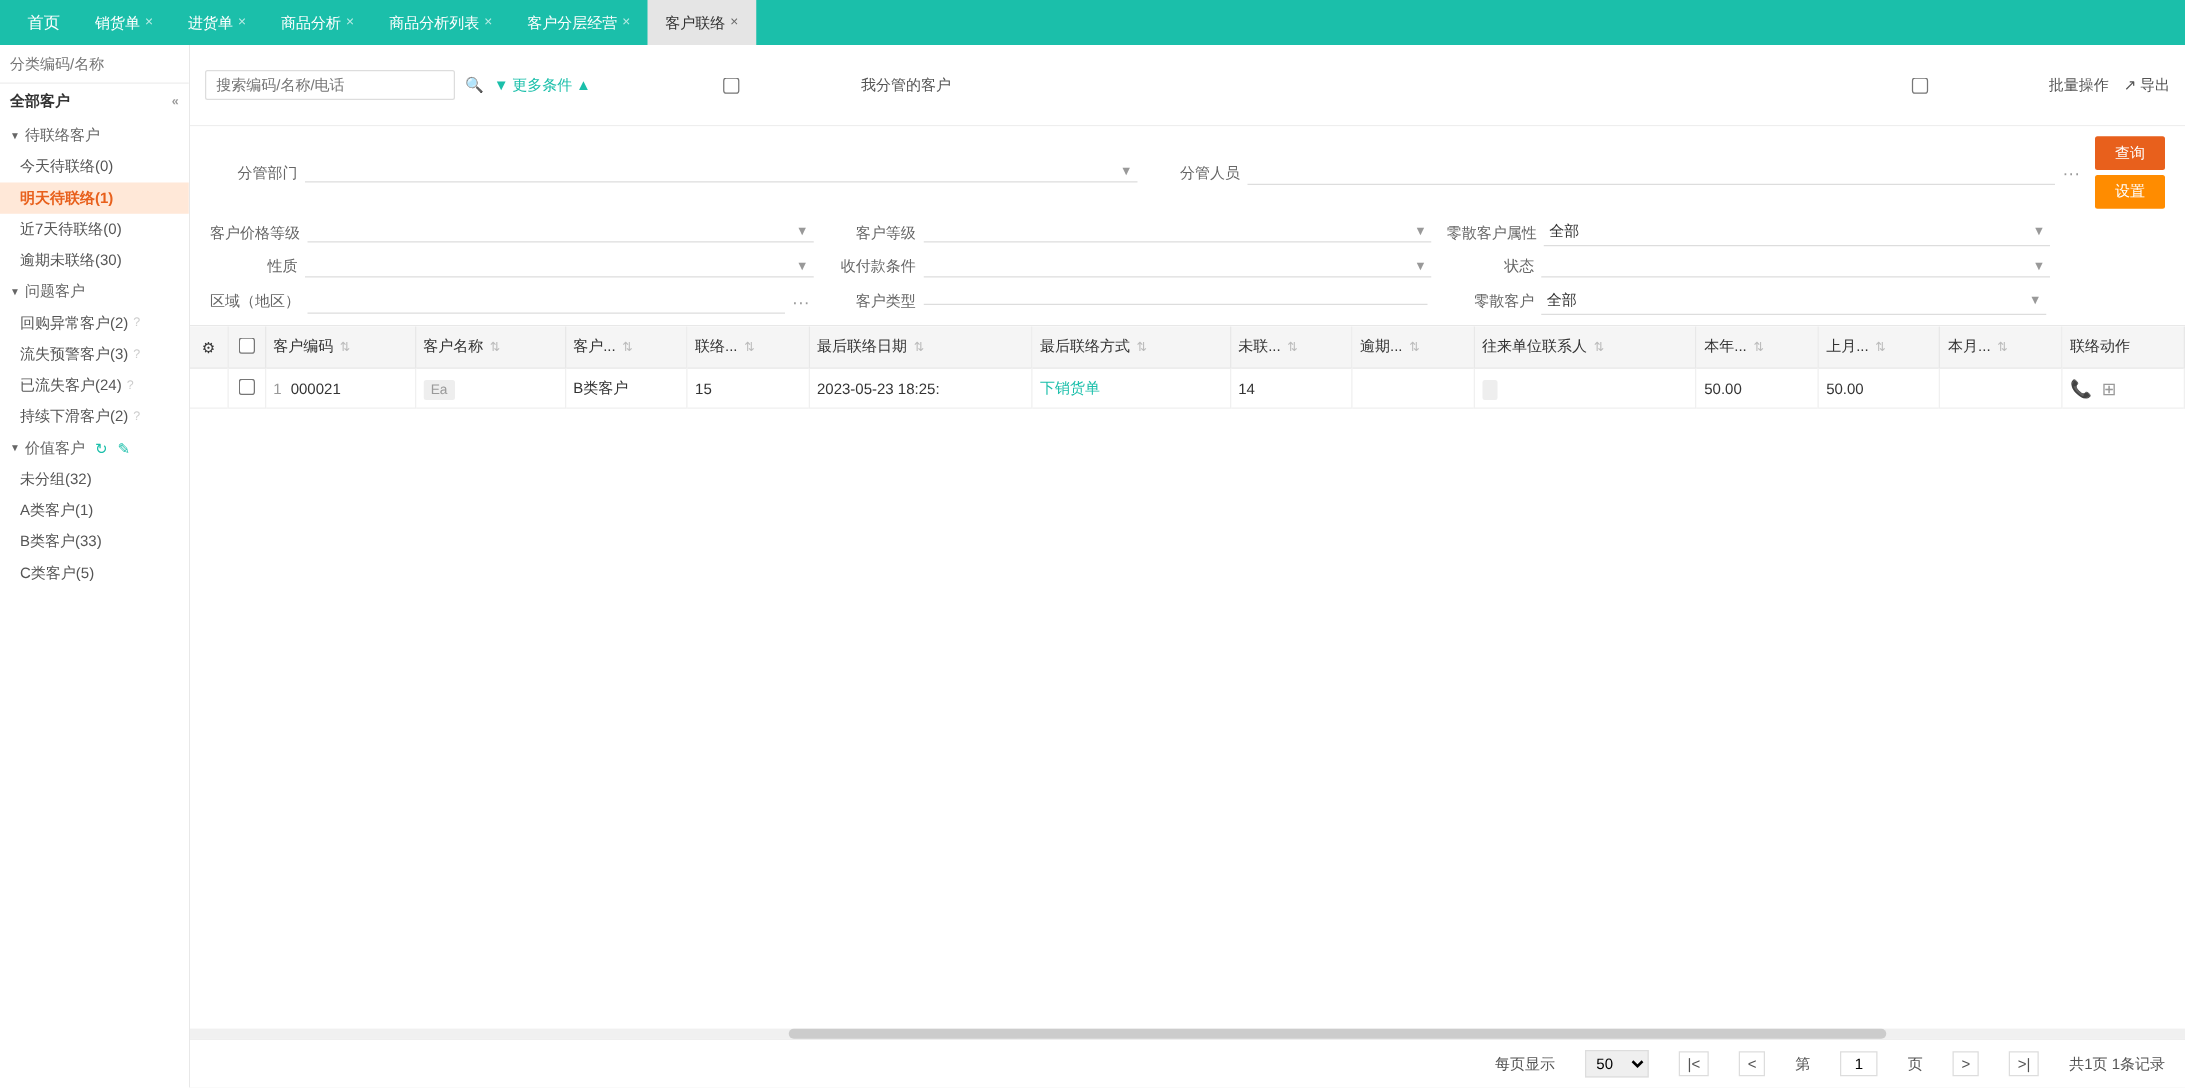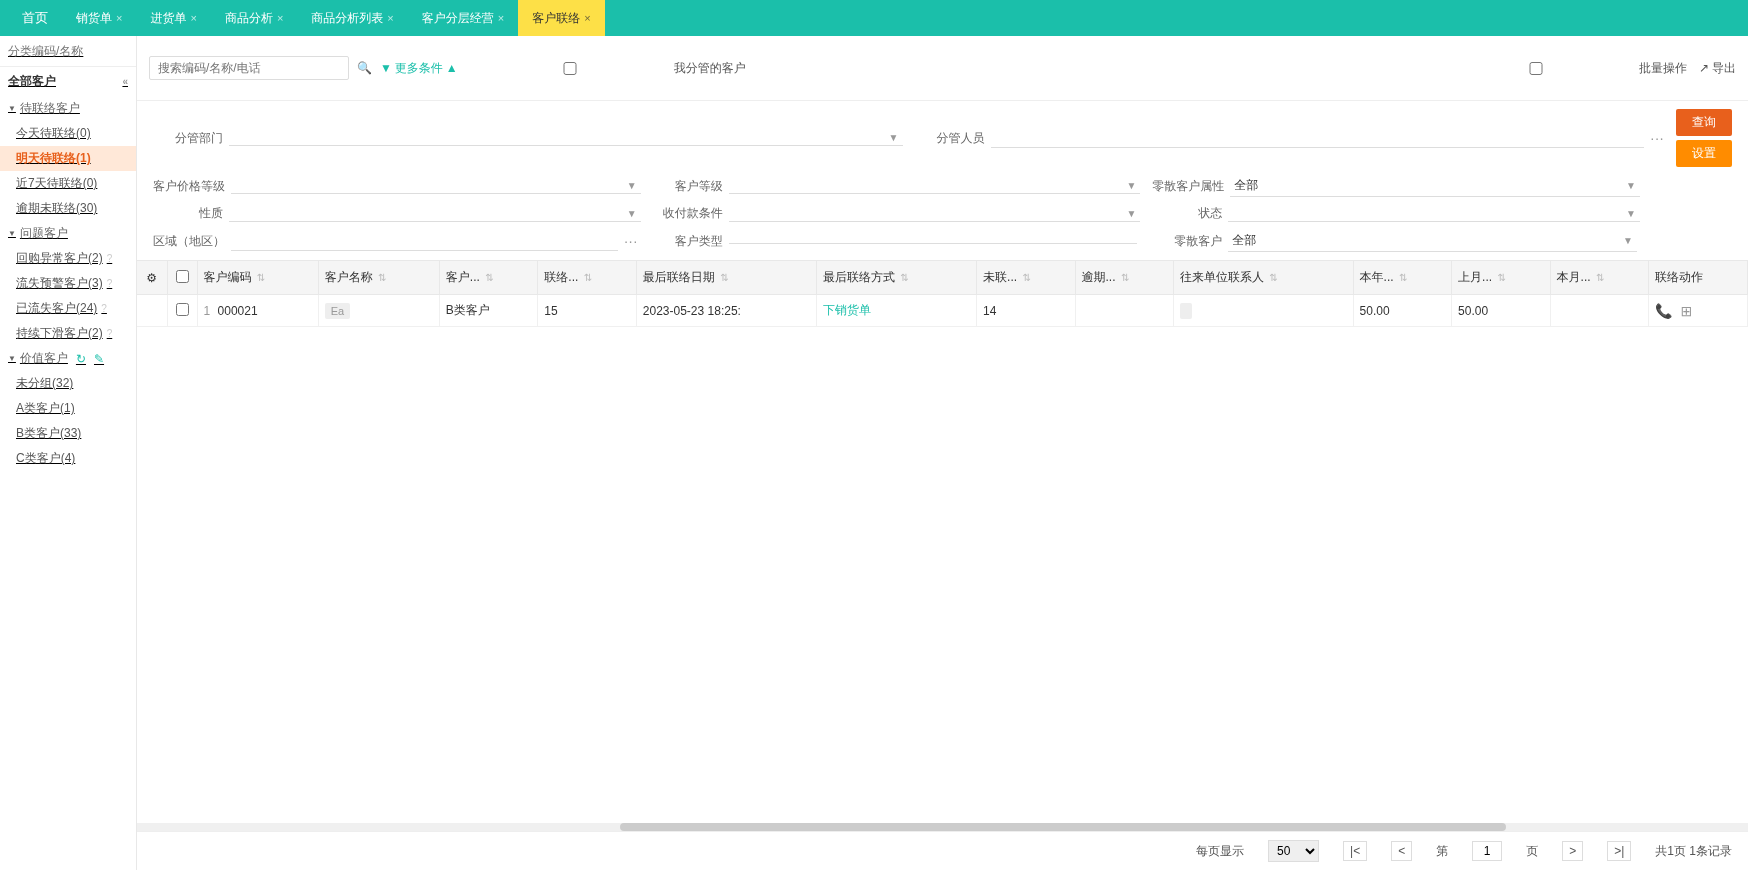--- a/index.html
+++ b/index.html
@@ -17,42 +17,41 @@
     .nav-item {
       padding: 0 14px;
       height: 36px;
       display: flex;
       align-items: center;
       cursor: pointer;
       color: white;
       font-size: 13px;
       white-space: nowrap;
     }
-    .nav-item.active { background: #fde047; color: #333; }
+    .nav-item.active { background: #e5e5e5; color: #333; }
     .nav-close {
       margin-left: 4px;
       font-size: 11px;
       opacity: 0.7;
     }
     .nav-home { font-size: 13px; }
 
     
     .main-layout {
       display: flex;
       height: calc(100vh - 36px);
     }
 
     
     .sidebar {
-      width: 137px;
+      width: 152px;
       background: #fff;
       border-right: 1px solid #e8e8e8;
       overflow-y: auto;
       flex-shrink: 0;
-      text-decoration: underline;
     }
     .sidebar-search {
       display: flex;
       align-items: center;
       padding: 8px;
       border-bottom: 1px solid #eee;
     }
     .sidebar-search input {
       flex: 1;
       border: none;
@@ -388,21 +387,21 @@
 
     <div class="sidebar-group-title">
       <span class="triangle">▼</span>
       <span>价值客户</span>
       <span style="color:#1bbfaa;cursor:pointer;margin-left:4px">↻</span>
       <span style="color:#1bbfaa;cursor:pointer;margin-left:4px">✎</span>
     </div>
     <div class="sidebar-item">未分组(32)</div>
     <div class="sidebar-item">A类客户(1)</div>
     <div class="sidebar-item">B类客户(33)</div>
-    <div class="sidebar-item">C类客户(4)</div>
+    <div class="sidebar-item">C类客户(5)</div>
   </div>
 
   <div class="content-area">
 
     <div class="filter-bar">
       <input type="text" placeholder="搜索编码/名称/电话" style="">
       <span class="filter-search-icon">🔍</span>
       <div class="more-conditions">
         <span>▼</span>
         <span>更多条件</span>

